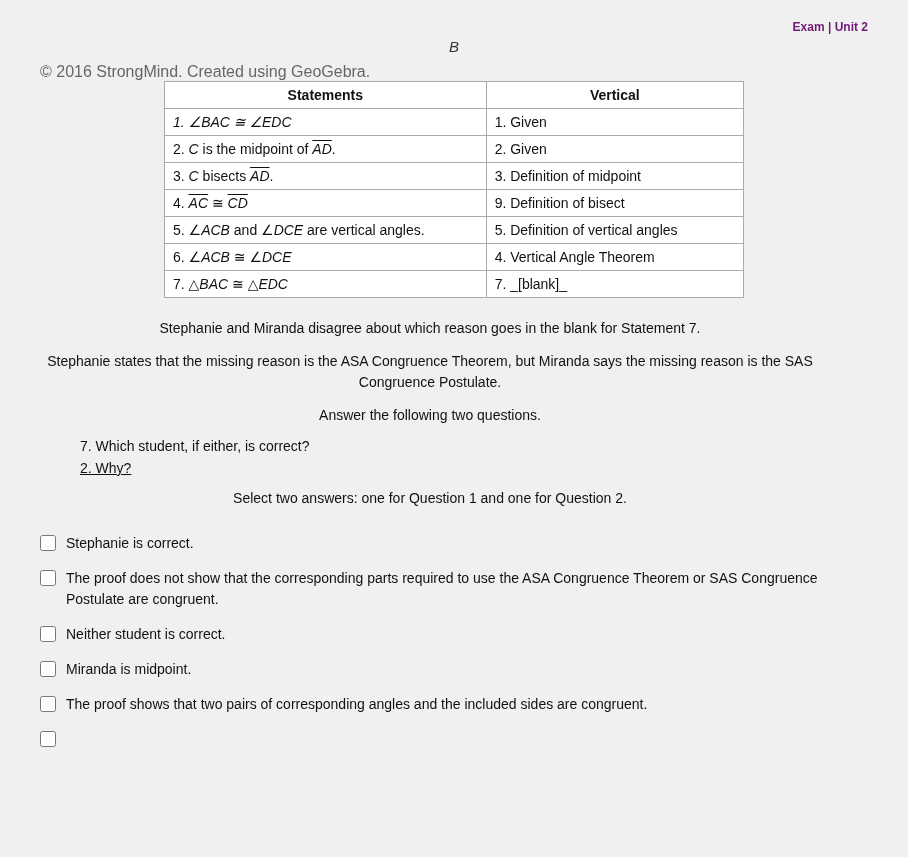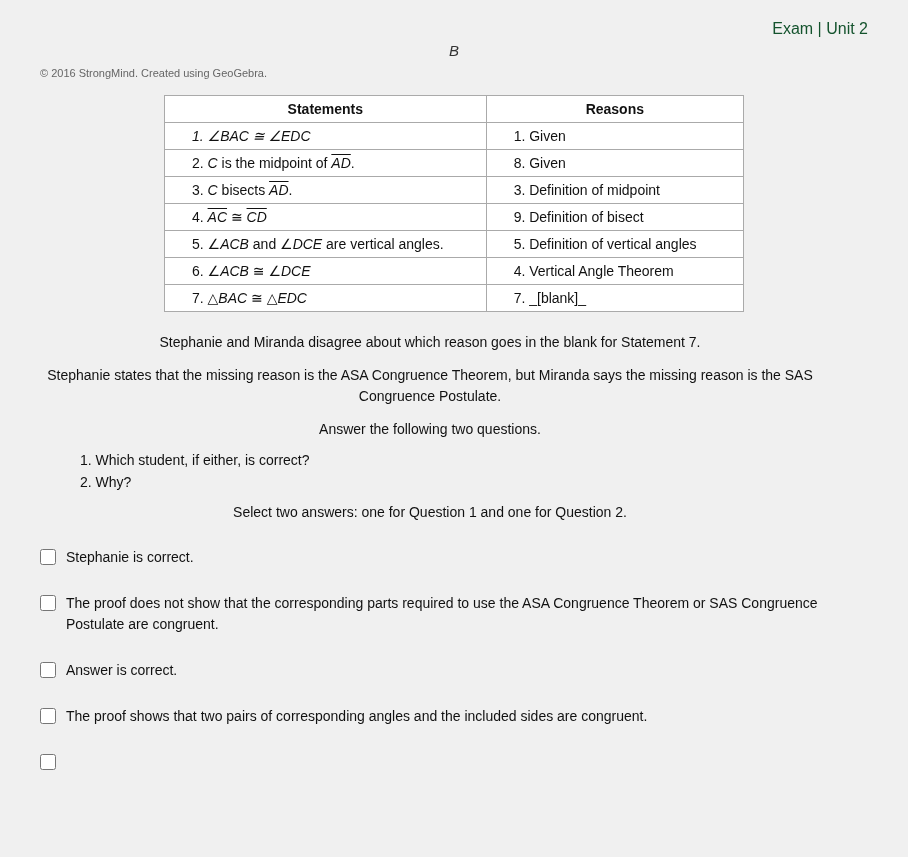--- a/index.html
+++ b/index.html
@@ -14,52 +14,52 @@
       display: flex;
       justify-content: space-between;
       align-items: center;
       margin-bottom: 4px;
     }
     .top-bar-title {
       font-size: 13px;
       color: #555;
     }
     .top-bar-right {
-      font-size: 16px;
-      color: #14532d;
+      font-size: 12px;
+      color: #701a75;
+      font-weight: bold;
     }
     .b-label {
       text-align: center;
       font-style: italic;
       font-size: 15px;
       margin-bottom: 8px;
       color: #333;
     }
     .copyright {
-      font-size: 11px;
+      font-size: 16px;
       color: #666;
-      margin-bottom: 16px;
     }
     .proof-table {
       border-collapse: collapse;
       margin: 0 auto 20px auto;
       width: 580px;
     }
     .proof-table th {
       background: #fff;
       border: 1px solid #aaa;
       padding: 5px 11px;
       font-weight: bold;
       text-align: center;
       font-size: 14px;
     }
     .proof-table td {
       background: #fff;
       border: 1px solid #aaa;
-      padding: 5px 27px;
+      padding: 5px 8px;
       font-size: 14px;
       vertical-align: middle;
       margin-left: 37px;
     }
     .proof-table td.statements-col {
       width: 300px;
     }
     .proof-table td.reasons-col {
       width: 240px;
     }
@@ -75,21 +75,21 @@
     }
     .question-list li {
       margin-bottom: 6px;
     }
     .select-instr {
       margin-bottom: 24px;
     }
     .answer-options {
       display: flex;
       flex-direction: column;
-      gap: 25px;
+      gap: 14px;
       max-width: 780px;
     }
     .answer-option {
       display: flex;
       align-items: flex-start;
       gap: 10px;
       cursor: pointer;
     }
     .answer-option input[type="checkbox"] {
       margin-top: 2px;
@@ -111,31 +111,31 @@
   <span class="top-bar-right">Exam | Unit 2</span>
 </div>
 
 <div class="b-label">B</div>
 <div class="copyright">© 2016 StrongMind. Created using GeoGebra.</div>
 
 <table class="proof-table">
   <thead>
     <tr>
       <th class="statements-col">Statements</th>
-      <th class="reasons-col">Reasons</th>
+      <th class="reasons-col">Vertical</th>
     </tr>
   </thead>
   <tbody id="proof-tbody">
   <tr>
         <td class="statements-col" style="font-style: italic;">1. ∠<i>BAC</i> ≅ ∠<i>EDC</i></td>
         <td class="reasons-col">1. Given</td>
       </tr>
       <tr>
         <td class="statements-col">2. <i>C</i> is the midpoint of <span style="text-decoration:overline;font-style:italic;">AD</span>.</td>
-        <td class="reasons-col">8. Given</td>
+        <td class="reasons-col">2. Given</td>
       </tr>
       <tr>
         <td class="statements-col">3. <i>C</i> bisects <span style="text-decoration:overline;font-style:italic;">AD</span>.</td>
         <td class="reasons-col">3. Definition of midpoint</td>
       </tr>
       <tr>
         <td class="statements-col">4. <span style="text-decoration:overline;font-style:italic;">AC</span> ≅ <span style="text-decoration:overline;font-style:italic;">CD</span></td>
         <td class="reasons-col">9. Definition of bisect</td>
       </tr>
       <tr>
@@ -151,38 +151,42 @@
         <td class="reasons-col">7. _[blank]_</td>
       </tr>
     </tbody>
 </table>
 
 <div class="body-text">Stephanie and Miranda disagree about which reason goes in the blank for Statement 7.</div>
 <div class="body-text">Stephanie states that the missing reason is the ASA Congruence Theorem, but Miranda says the missing reason is the SAS Congruence Postulate.</div>
 <div class="body-text">Answer the following two questions.</div>
 
 <ol class="question-list" style="list-style:none;">
-  <li>1.  Which student, if either, is correct?</li>
-  <li style="margin-top:6px;">2.  Why?</li>
+  <li>7.  Which student, if either, is correct?</li>
+  <li style="margin-top:6px;text-decoration:underline;">2.  Why?</li>
 </ol>
 
 <div class="body-text select-instr">Select two answers: one for Question 1 and one for Question 2.</div>
 
 <div class="answer-options" id="answer-options-container">
 <div class="answer-option">
       <input type="checkbox" id="opt1" style="">
       <label for="opt1">Stephanie is correct.</label>
     </div>
     <div class="answer-option">
       <input type="checkbox" id="opt2" style="">
       <label for="opt2">The proof does not show that the corresponding parts required to use the ASA Congruence Theorem or SAS Congruence Postulate are congruent.</label>
     </div>
     <div class="answer-option">
+      <input type="checkbox" id="opt3" style="">
+      <label for="opt3">Neither student is correct.</label>
+    </div>
+    <div class="answer-option">
       <input type="checkbox" id="opt4" style="">
-      <label for="opt4">Answer is correct.</label>
+      <label for="opt4">Miranda is midpoint.</label>
     </div>
     <div class="answer-option">
       <input type="checkbox" id="opt5" style="">
       <label for="opt5">The proof shows that two pairs of corresponding angles and the included sides are congruent.</label>
     </div>
     <div class="answer-option">
       <input type="checkbox" id="opt6" style="">
     </div>
   </div>
 

